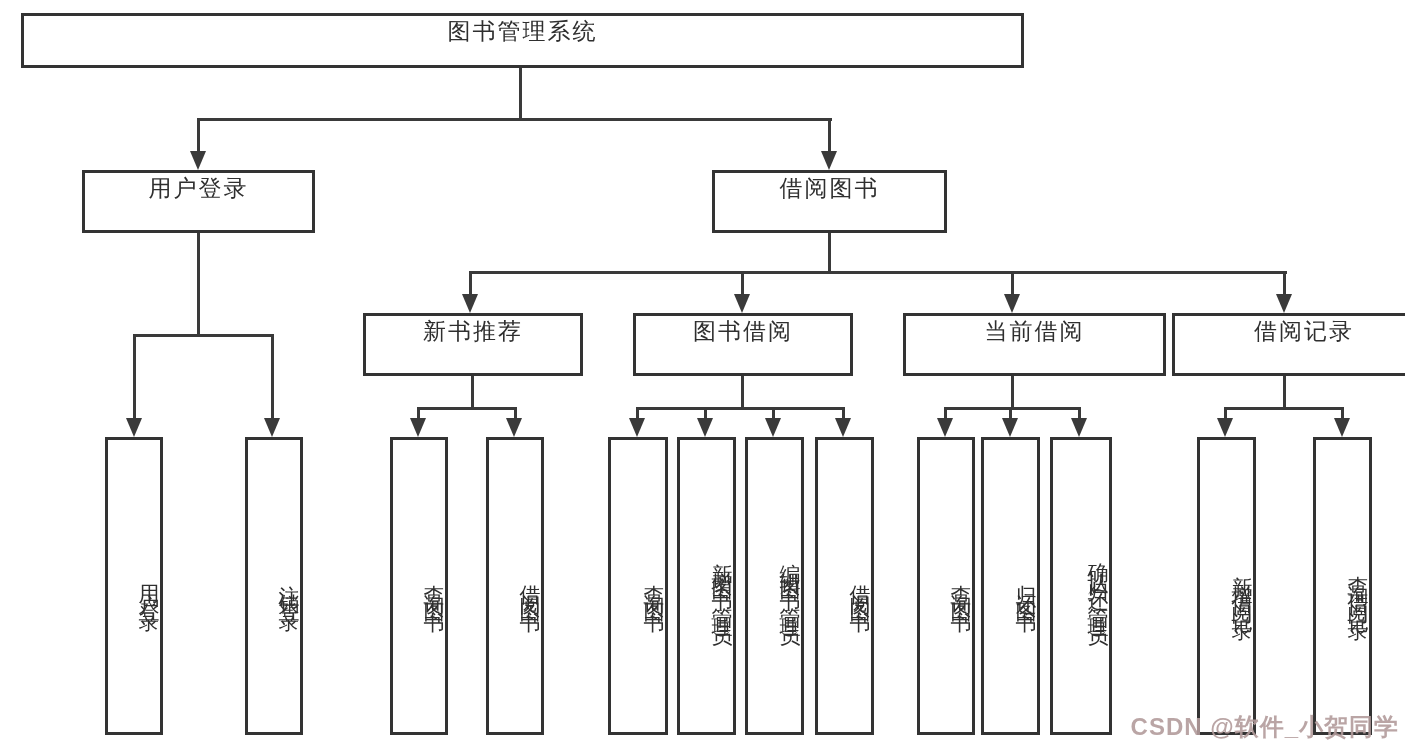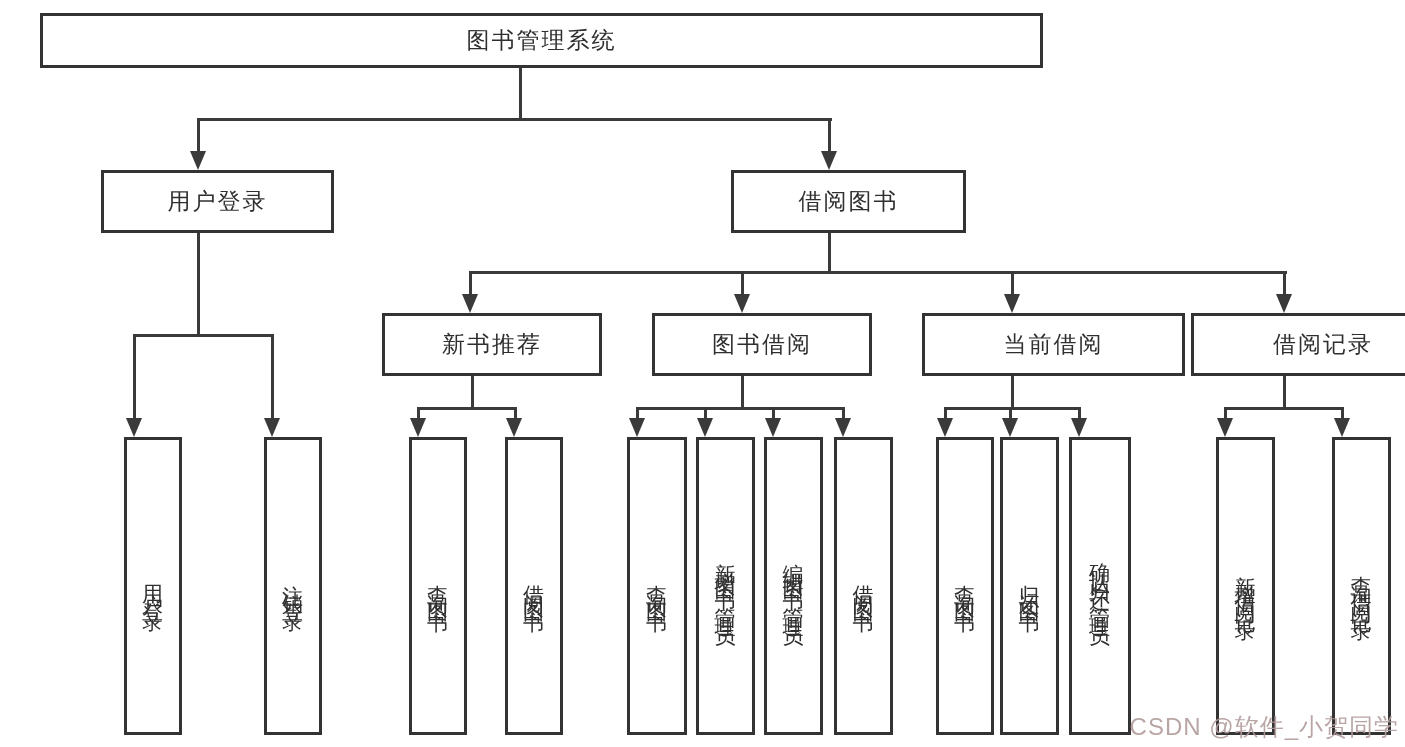--- a/index.html
+++ b/index.html
@@ -14,30 +14,30 @@
   }
   .ln{position:absolute;background:var(--line);}
   .arr{
     position:absolute;width:0;height:0;
     border-left:8px solid transparent;border-right:8px solid transparent;
     border-top:19px solid var(--line);
   }
   .box{
     position:absolute;box-sizing:border-box;background:var(--fill);
     border:3px solid var(--border);color:var(--text);
-    display:flex;align-items:center;justify-content:center;text-align:center;margin-left:19px;
+    display:flex;justify-content:center;text-align:center;
   }
   .h-box{font-size:23px;letter-spacing:2px;}
   .v-box{
     writing-mode:vertical-rl;text-orientation:mixed;
     font-size:21px;letter-spacing:9px;line-height:1;
   }
   .watermark{
     position:absolute;top:711px;right:6px;z-index:5;
-    font-size:24px;letter-spacing:1px;color:var(--wm);opacity:.9;
+    font-size:24px;letter-spacing:1px;color:var(--wm);opacity:.9;font-weight:bold;
   }
 </style>
 </head>
 <body>
 
 <div class="canvas">
 
   <div class="ln" style="left:519px;top:68px;width:3px;height:53px"></div>
   <div class="ln" style="left:197px;top:118px;width:635px;height:3px"></div>
   <div class="ln" style="left:197px;top:118px;width:3px;height:36px"></div>

